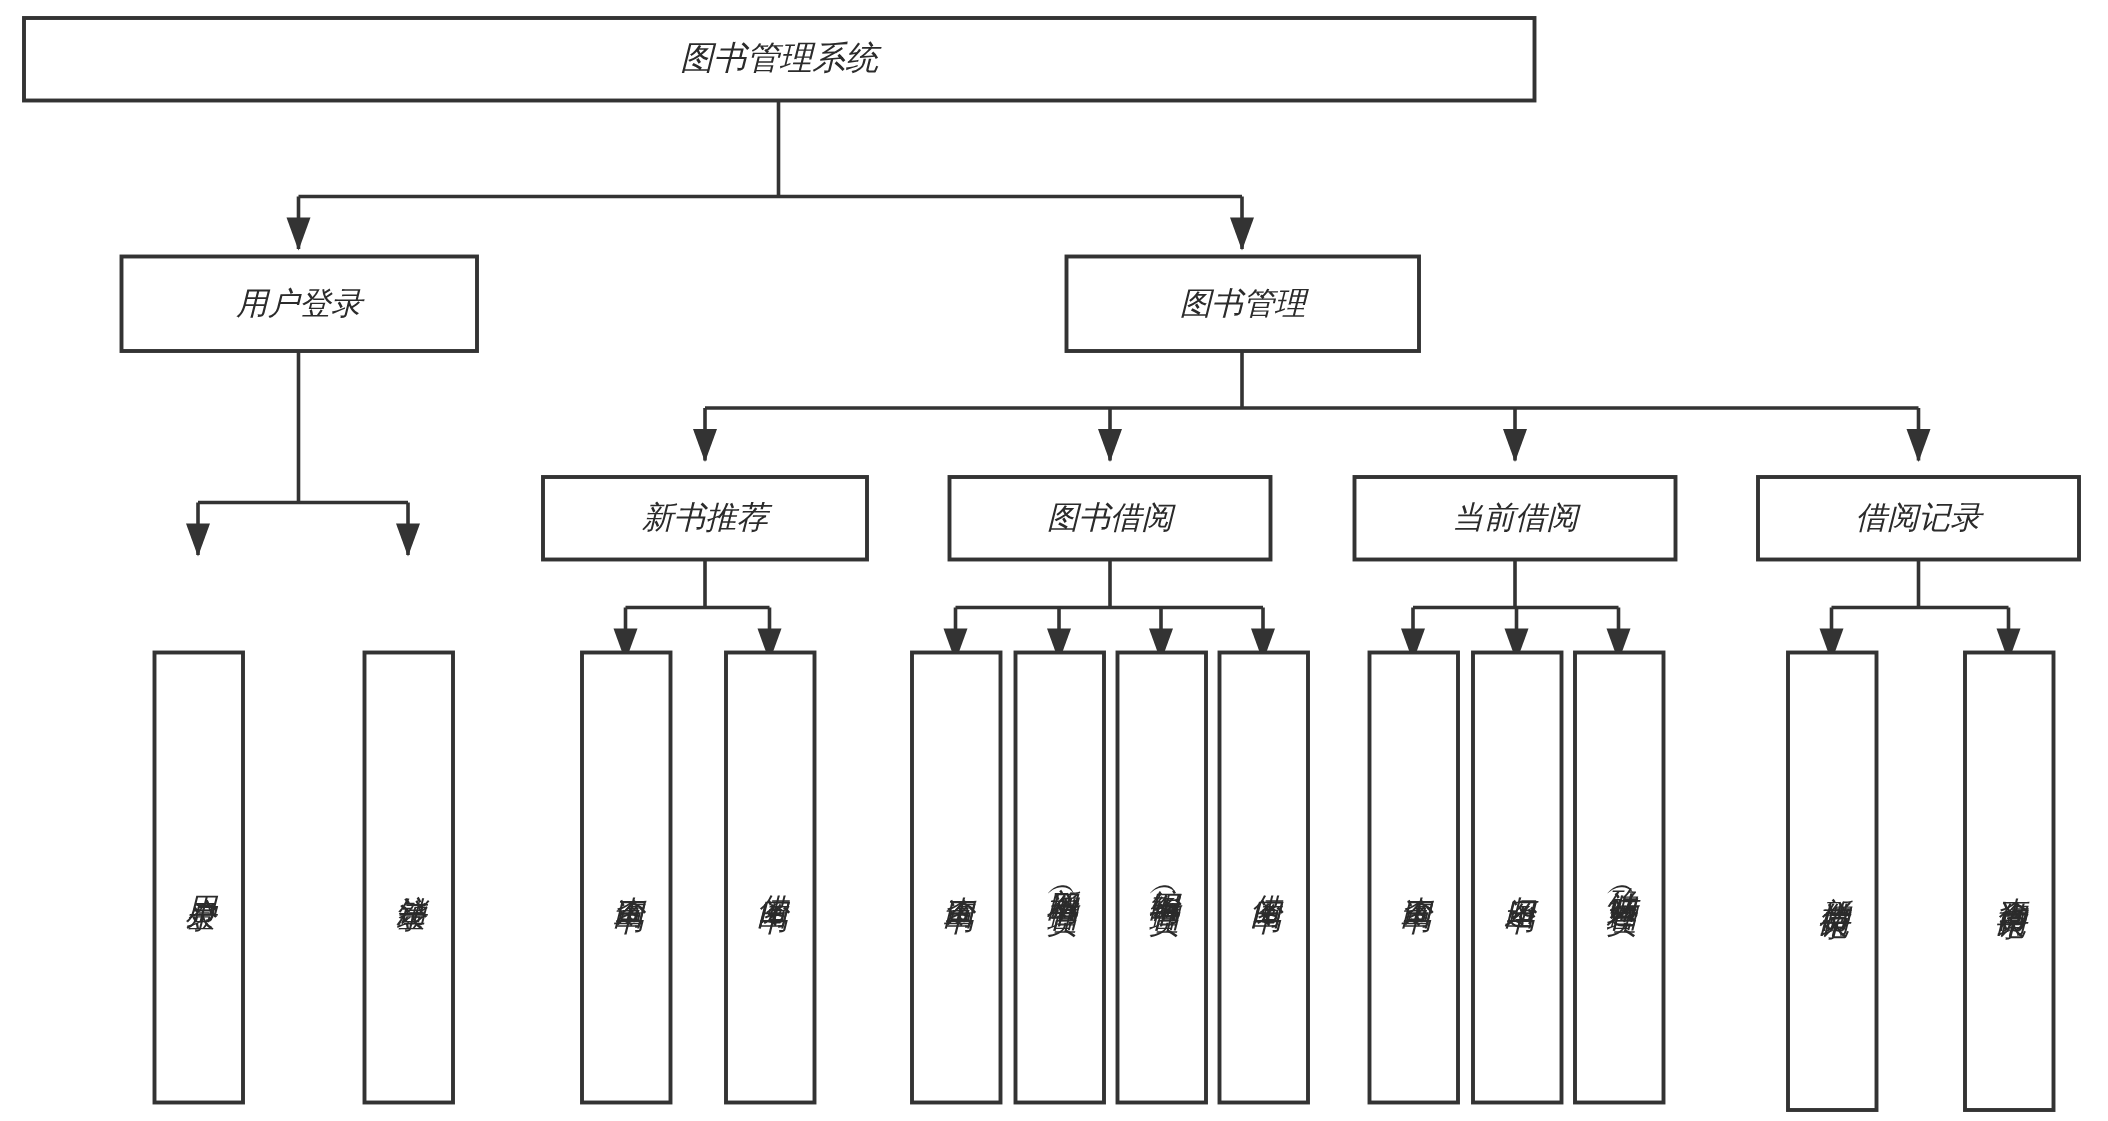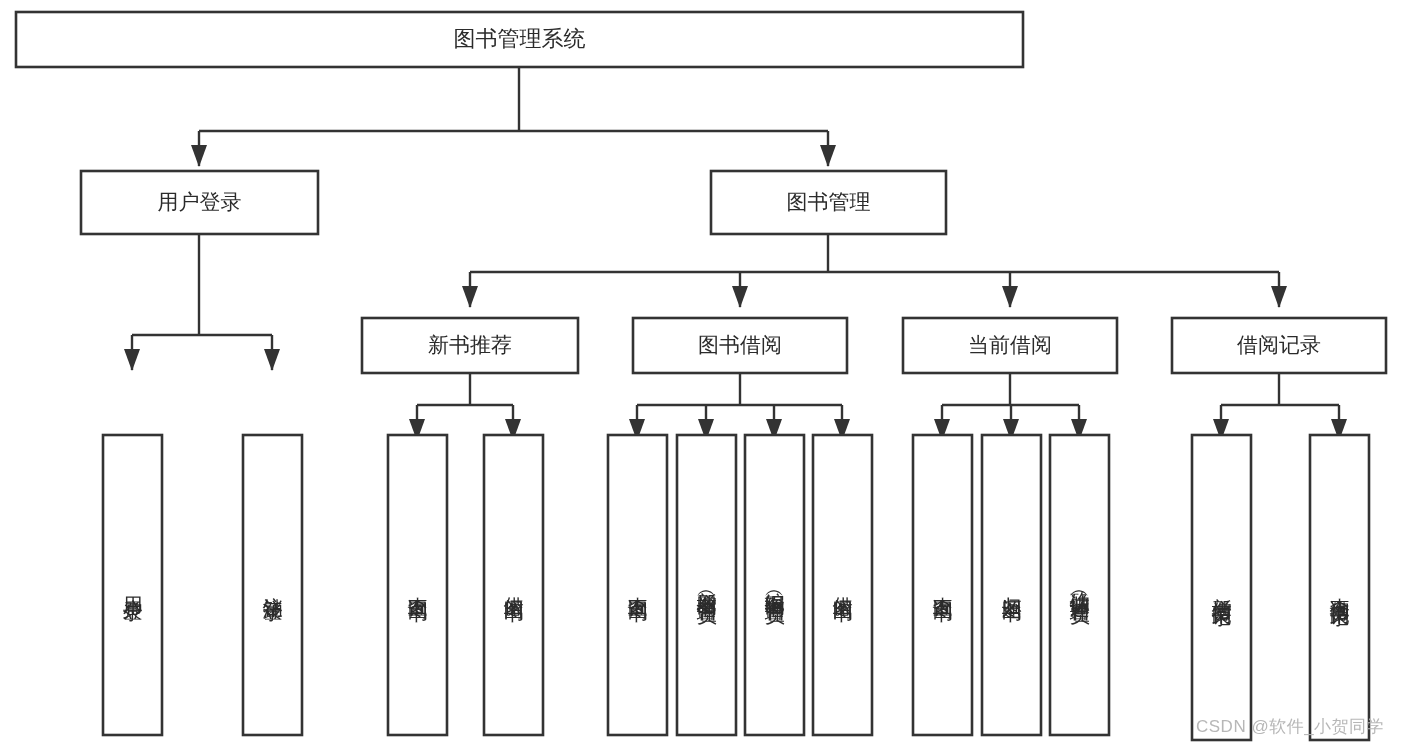--- a/index.html
+++ b/index.html
@@ -11,20 +11,21 @@
     width: 1405px;
     height: 747px;
     font-family: "Liberation Sans", "DejaVu Sans", sans-serif;
     overflow: hidden;
   }
   #diagram-root {
     position: relative;
     width: 1405px;
     height: 726px;
     background: #ffffff;
+    font-style: italic;
   }
   svg.diagram-canvas {
     position: absolute;
     left: 0;
     top: 0;
     width: 1405px;
     height: 747px;
     display: block;
   }
   .node-box {
@@ -250,15 +251,14 @@
         <span class="leaf-label">确认归还（管理员）</span>
       </div>
       <div class="leaf-label-wrap" style="left: 1192px; top: 435px; width: 59px; height: 305px;">
         <span class="leaf-label">新增借阅记录</span>
       </div>
       <div class="leaf-label-wrap" style="left: 1310px; top: 435px; width: 59px; height: 305px;">
         <span class="leaf-label">查询借阅记录</span>
       </div>
     </div>
 
-  <div class="watermark" style="left: 1196px; top: 715px;">CSDN @软件_小贺同学</div>
 
 </div>
 
 </body></html>

